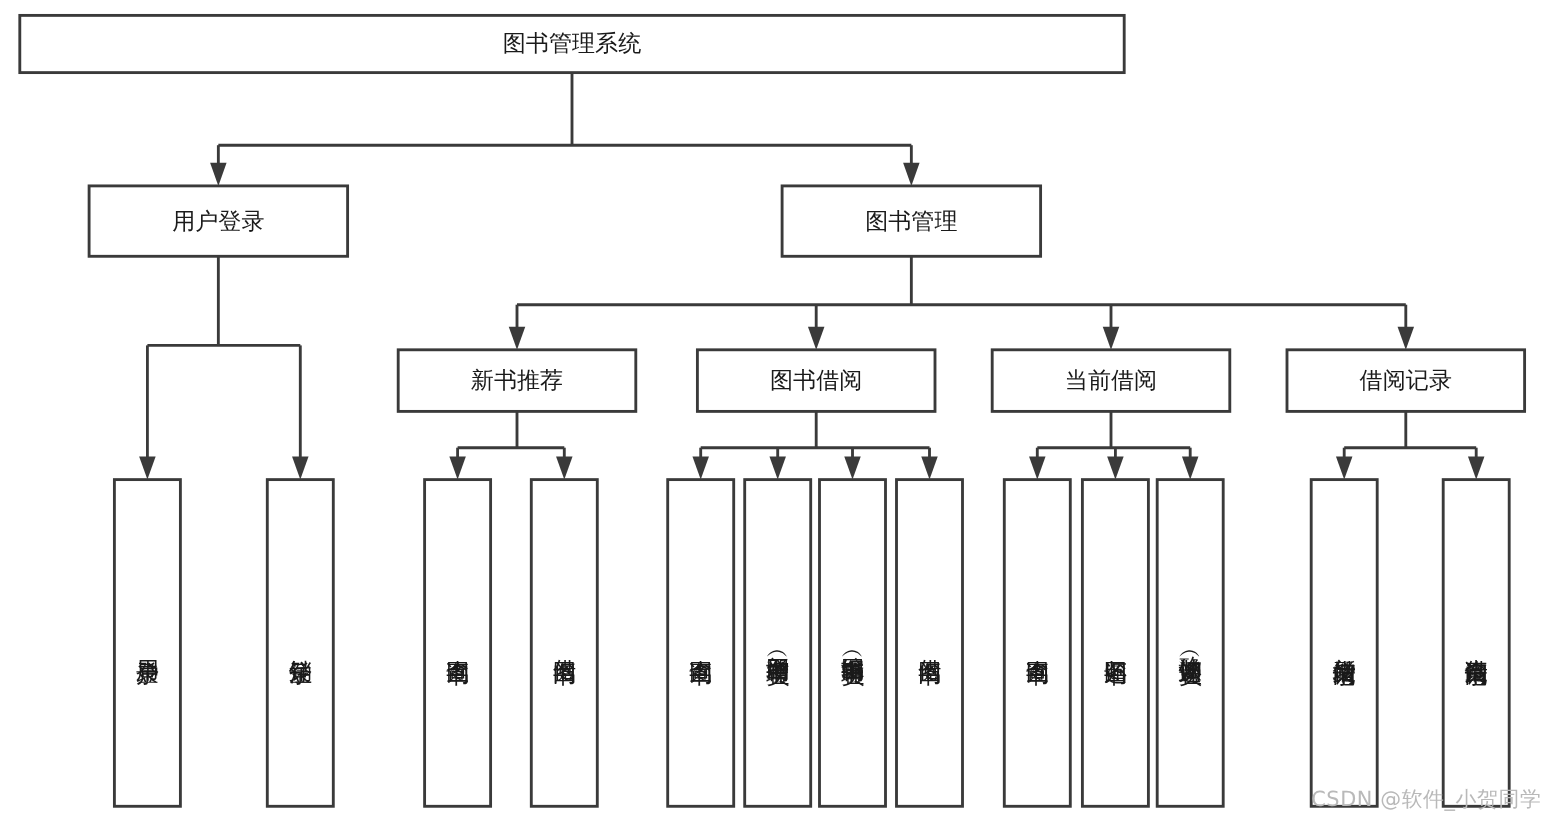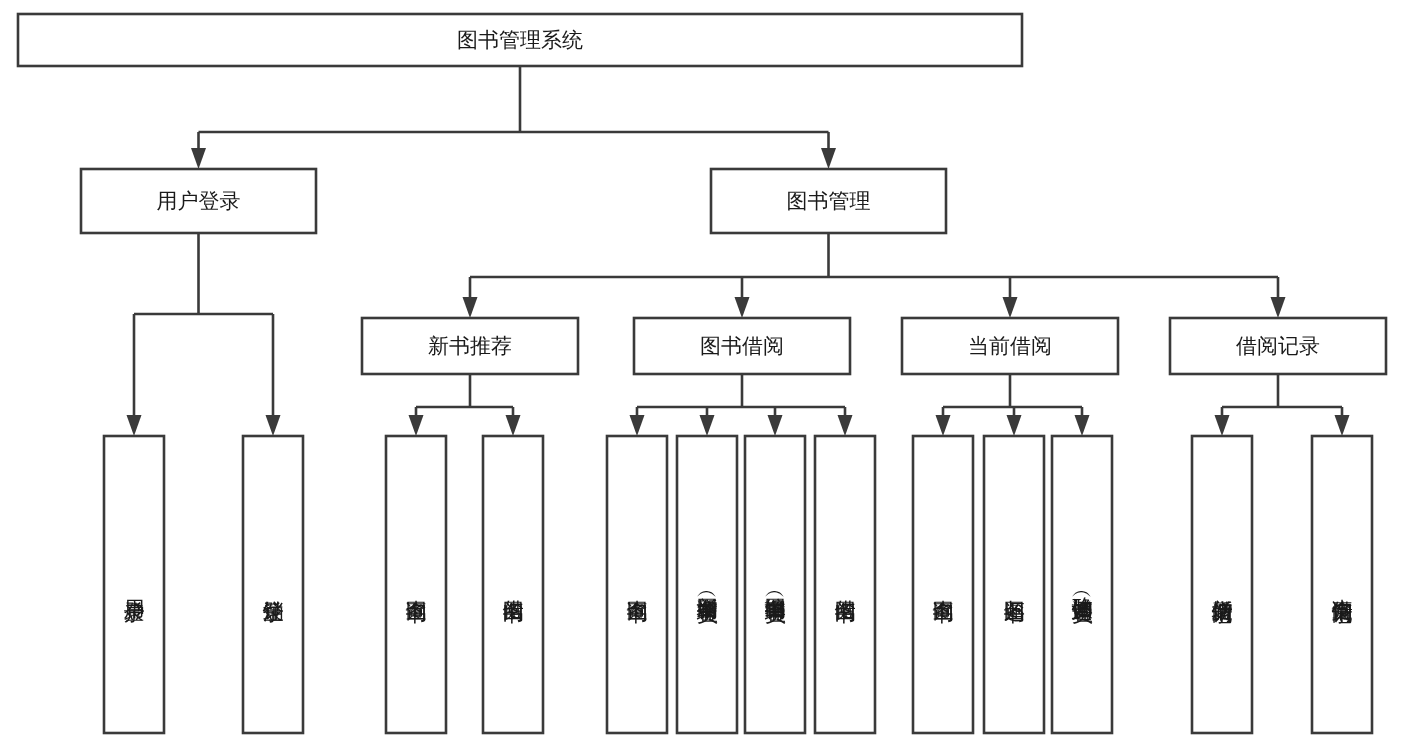--- a/index.html
+++ b/index.html
@@ -171,13 +171,14 @@
       <div class="leaf-label" style="left: 607px; top: 436px; width: 60px; height: 297px;">查询图书</div>
       <div class="leaf-label" style="left: 677px; top: 436px; width: 60px; height: 297px;">新增图书（管理员）</div>
       <div class="leaf-label" style="left: 745px; top: 436px; width: 60px; height: 297px;">编辑图书（管理员）</div>
       <div class="leaf-label" style="left: 815px; top: 436px; width: 60px; height: 297px;">借阅图书</div>
       <div class="leaf-label" style="left: 913px; top: 436px; width: 60px; height: 297px;">查询图书</div>
       <div class="leaf-label" style="left: 984px; top: 436px; width: 60px; height: 297px;">归还图书</div>
       <div class="leaf-label" style="left: 1052px; top: 436px; width: 60px; height: 297px;">确认归还（管理员）</div>
       <div class="leaf-label" style="left: 1192px; top: 436px; width: 60px; height: 297px;">新增借阅记录</div>
       <div class="leaf-label" style="left: 1312px; top: 436px; width: 60px; height: 297px;">查询借阅记录</div>
     </div>
+  <div class="watermark" style="left: 1192px; top: 714px; color: rgb(185, 185, 185);">CSDN @软件_小贺同学</div>
 </div>
 
 </body></html>

